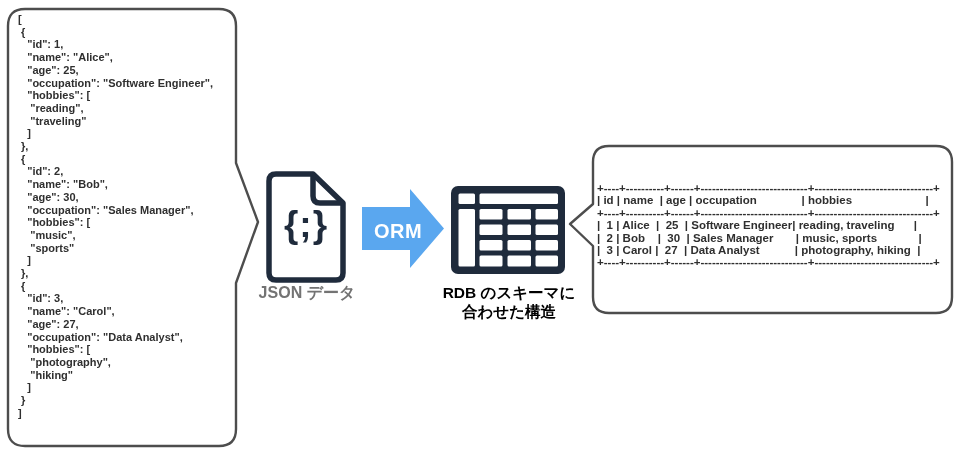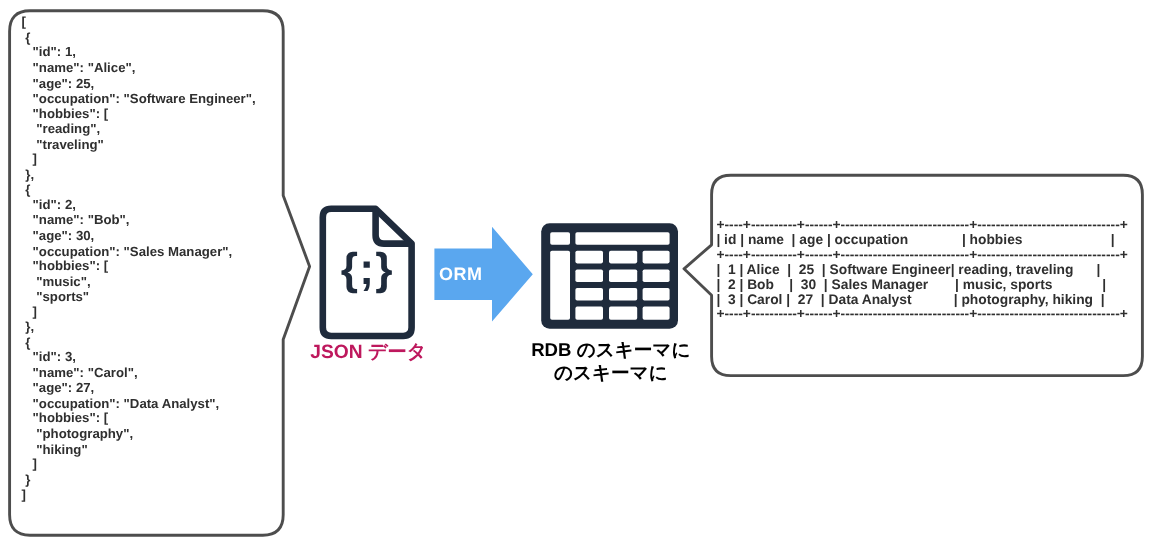--- a/index.html
+++ b/index.html
@@ -19,25 +19,25 @@
     left:597px; top:182px;
     font-size:11.5px; font-weight:700; line-height:12.4px;
     white-space:pre; color:#2f2f2f;
   }
   .brace-glyph {
     left:266px; top:204px; width:80px; text-align:center;
     font-size:37px; font-weight:800; letter-spacing:1px; color:#1f2b3c;
   }
   .json-label {
     left:246px; top:283px; width:122px; text-align:center;
-    font-size:16px; font-weight:700; color:#be185d;
+    font-size:16px; font-weight:700; color:#737373;
   }
   .orm-label {
-    left:360px; top:220px; width:48px; text-align:center;
-    font-size:15px; font-weight:700; letter-spacing:0.5px; color:#ffffff;
+    left:374px; top:220px; width:48px; text-align:center;
+    font-size:20px; font-weight:700; letter-spacing:0.5px; color:#ffffff;
   }
   .rdb-label {
     left:438px; top:283px; width:142px; text-align:center;
     font-size:15.5px; font-weight:700; line-height:19px; color:#000000;
   }
 </style>
 </head>
 <body>
 
 <div class="canvas">
@@ -109,21 +109,21 @@
 ]</div>
 
   <div class="txt brace-glyph">{;}</div>
 
   <div class="txt json-label">JSON データ</div>
 
   <div class="txt orm-label">ORM</div>
 
   <div class="txt rdb-label">
     <div>RDB のスキーマに</div>
-    <div>のスキーマに</div>
+    <div>合わせた構造</div>
   </div>
 
   <div class="txt ascii-table">+----+----------+------+----------------------------+-------------------------------+
 | id | name  | age | occupation              | hobbies                       |
 +----+----------+------+----------------------------+-------------------------------+
 |  1 | Alice  |  25  | Software Engineer| reading, traveling      |
 |  2 | Bob    |  30  | Sales Manager       | music, sports             |
 |  3 | Carol |  27  | Data Analyst           | photography, hiking  |
 +----+----------+------+----------------------------+-------------------------------+</div>
 

